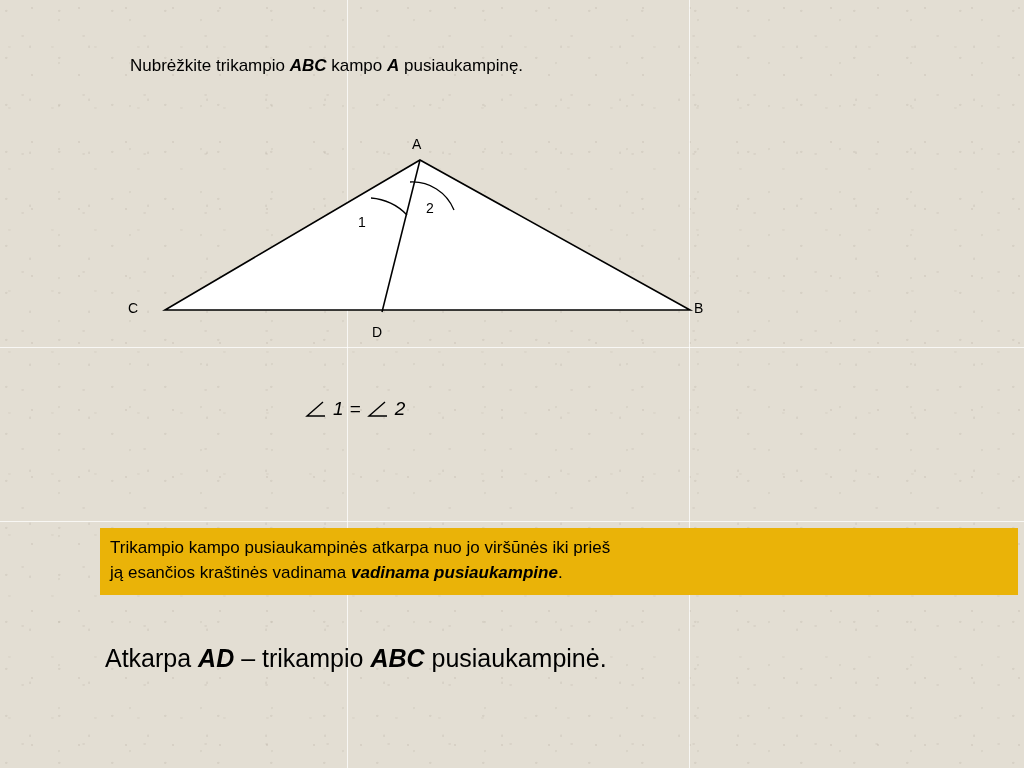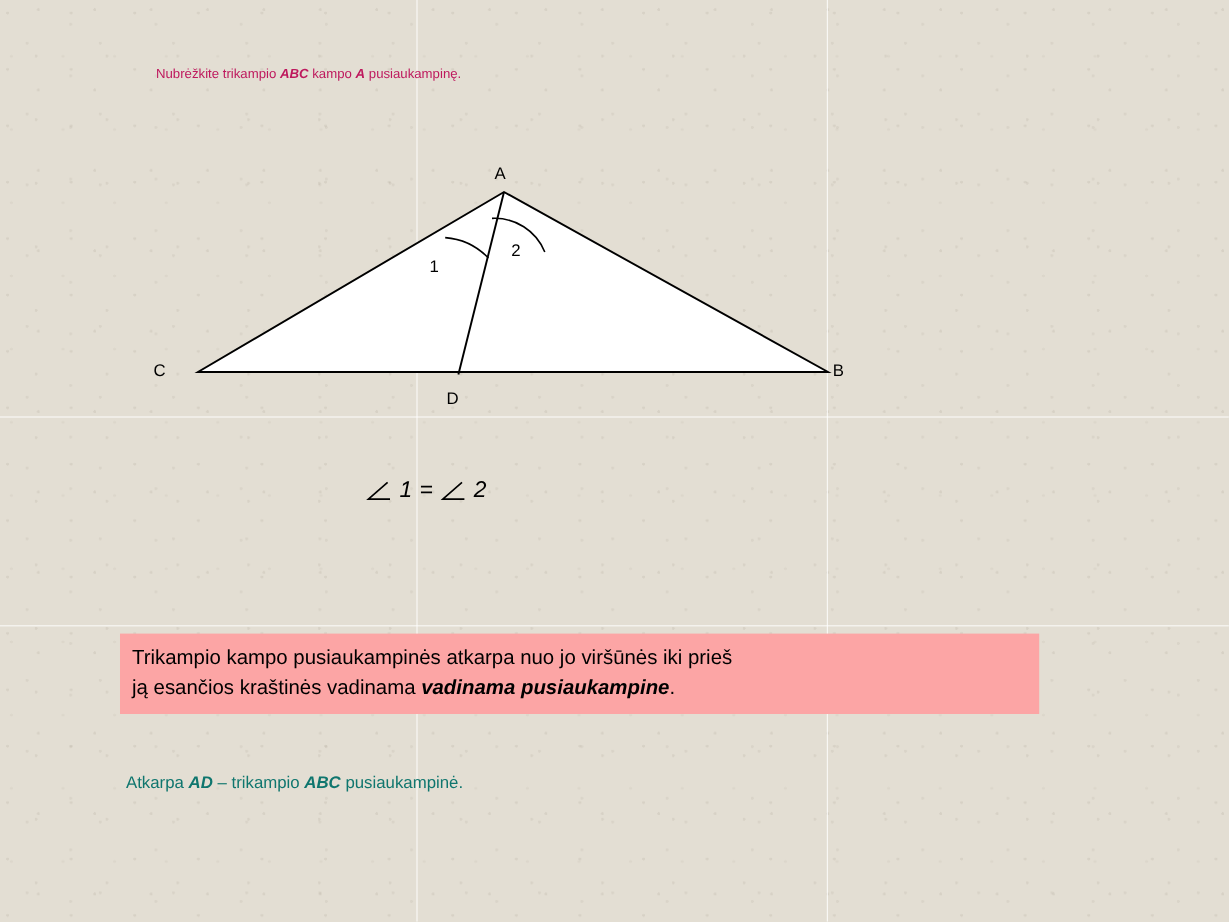--- a/index.html
+++ b/index.html
@@ -48,22 +48,22 @@
     background: rgba(255,255,255,0.75);
   }
   #content {
     position: absolute;
     inset: 0;
   }
   .task-text {
     position: absolute;
     left: 130px;
     top: 56px;
-    font-size: 11px;
-    color: #be185d;
+    font-size: 17px;
+    color: #000000;
     white-space: nowrap;
   }
   .task-text b { font-weight: bold; font-style: italic; }
 
   #figure {
     position: absolute;
     left: 90px;
     top: 120px;
   }
 
@@ -81,36 +81,36 @@
   .angle-sym {
     display: inline-block;
     width: 22px;
     height: 18px;
   }
 
   #red-box {
     position: absolute;
     left: 100px;
     top: 528px;
-    width: 766px;
-    background: #fca5a5;
+    width: 918px;
+    background: #eab308;
     color: #000;
     padding: 8px 10px 10px 10px;
     box-sizing: border-box;
     font-size: 17px;
     line-height: 1.45;
   }
   #red-box b { font-weight: bold; font-style: italic; }
 
   .bottom-text {
     position: absolute;
     left: 105px;
     top: 644px;
-    font-size: 14px;
-    color: #0f766e;
+    font-size: 25px;
+    color: #000000;
     white-space: nowrap;
     text-align: right;
   }
   .bottom-text b { font-weight: bold; font-style: italic; }
 
   .vertex-label {
     position: absolute;
     font-size: 14px;
     color: #000;
     font-weight: normal;

